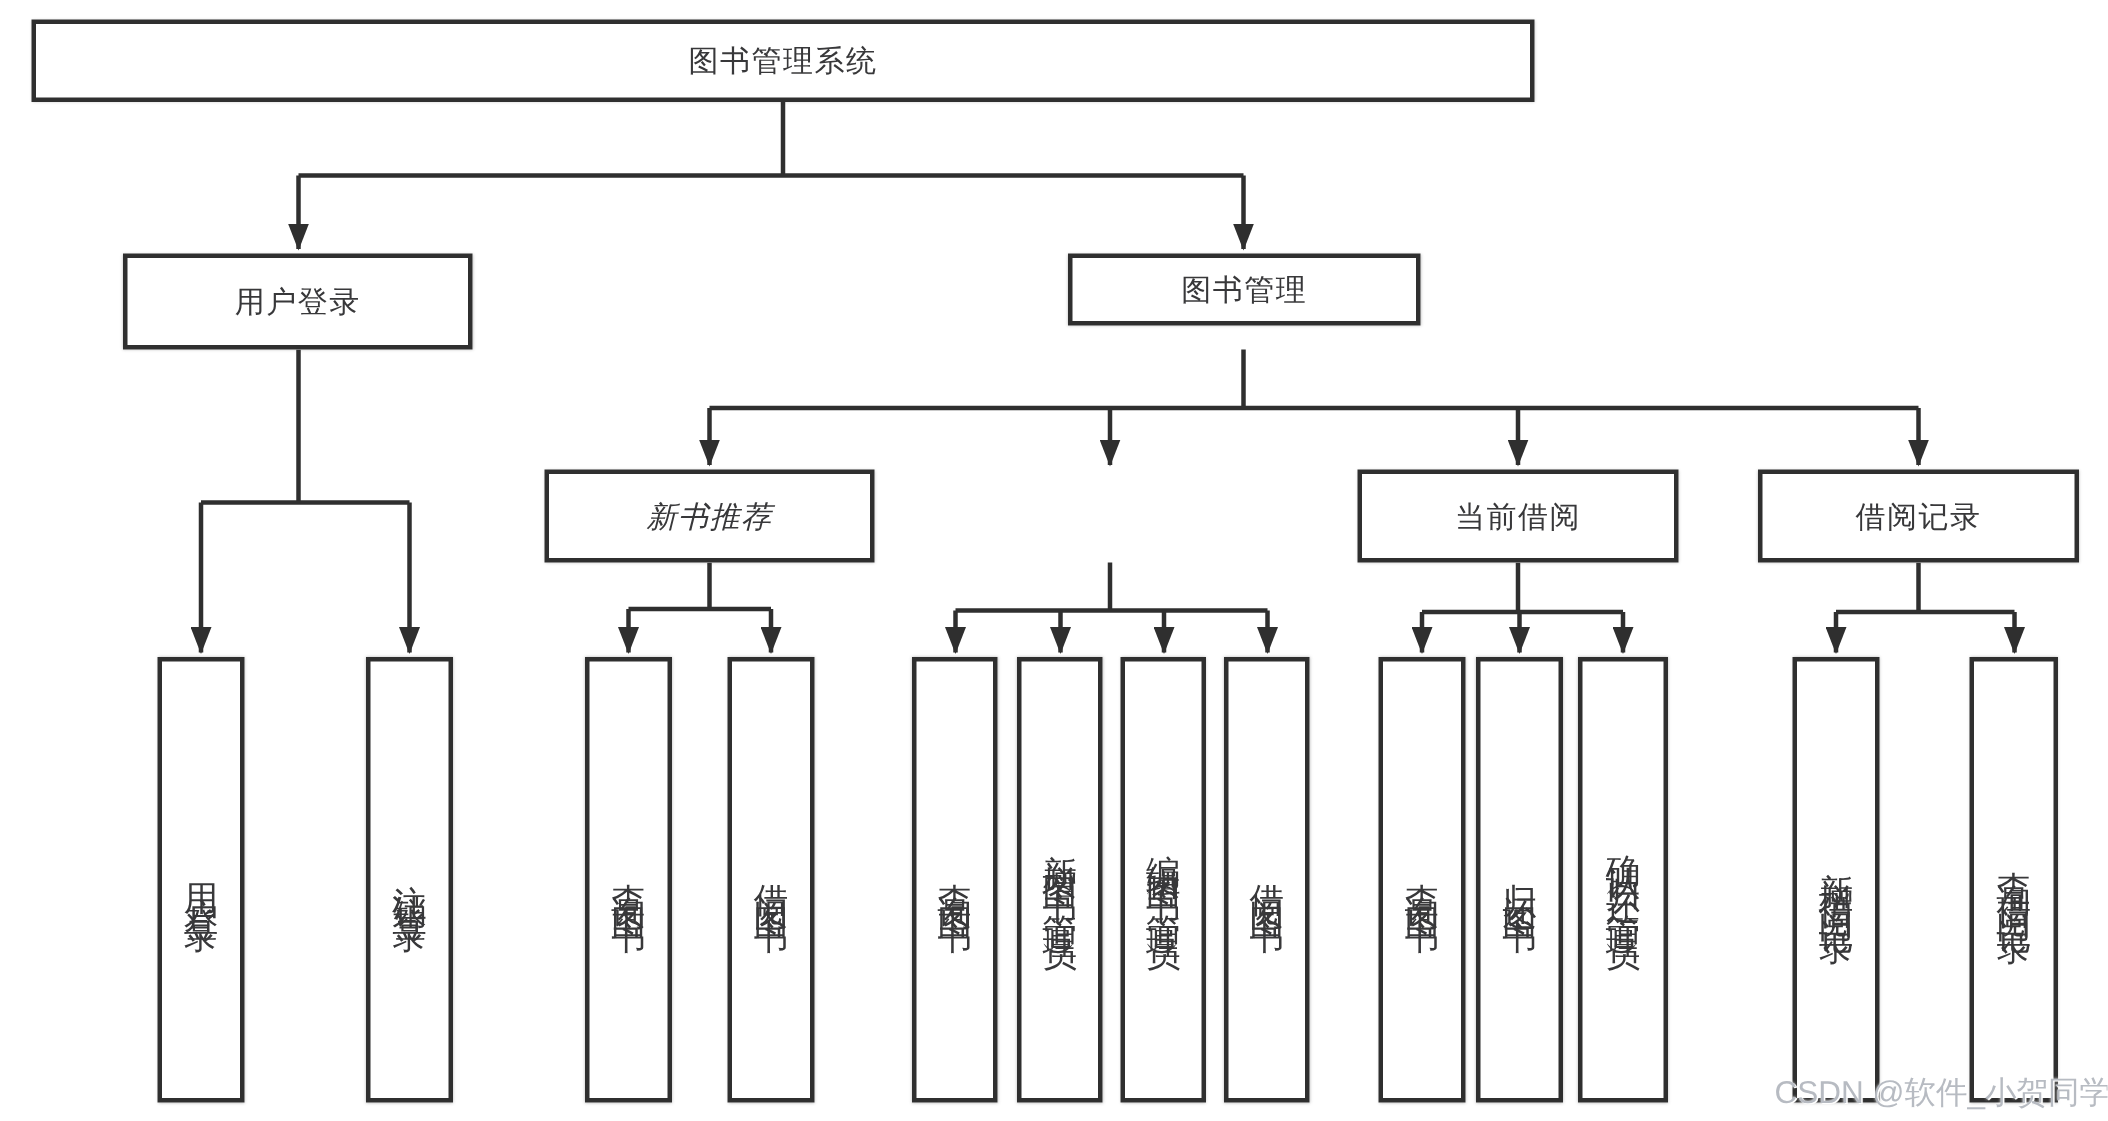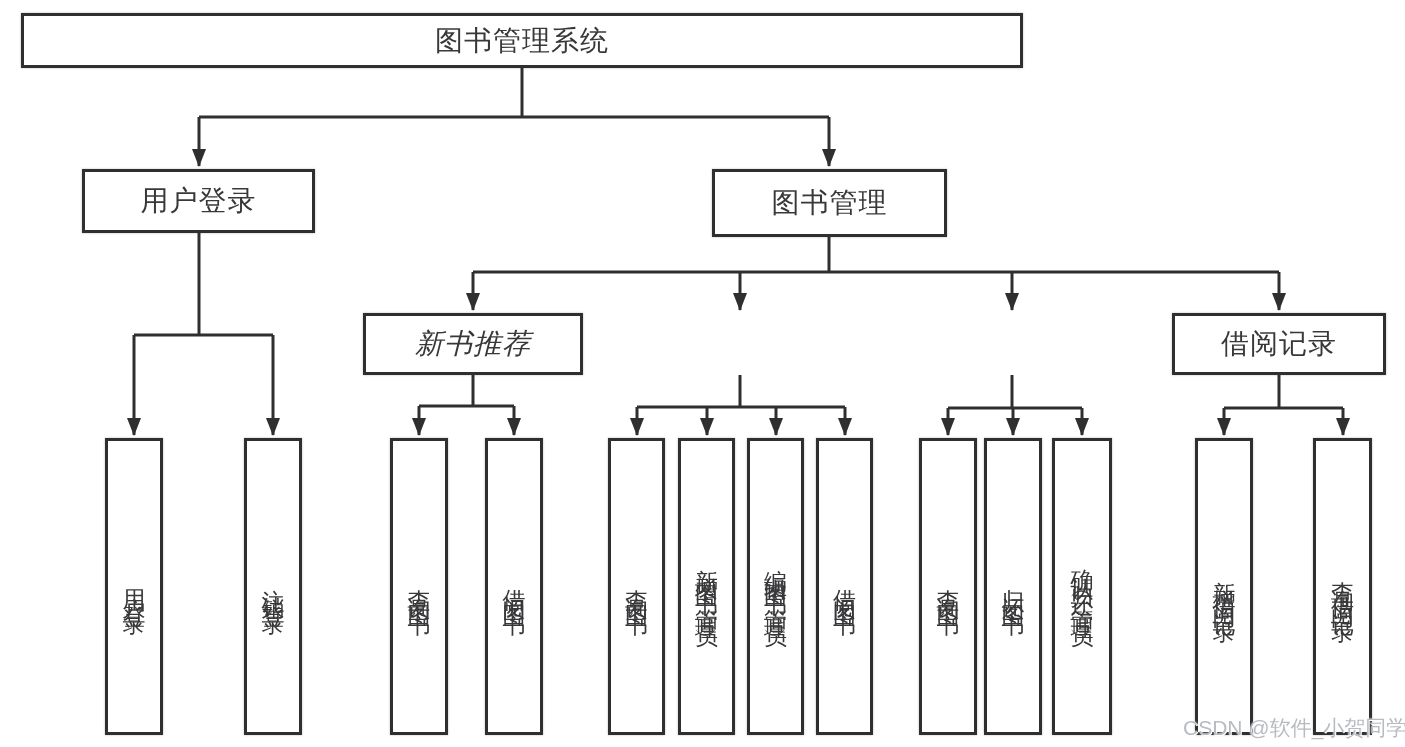--- a/index.html
+++ b/index.html
@@ -26,21 +26,21 @@
     background: #ffffff;
     border: 3px solid #2f2f2f;
     box-shadow: 0 0 2px rgba(60,60,60,.35);
     display: flex;
     align-items: center;
     justify-content: center;
     z-index: 2;
     color: #38383a;
   }
   .hlabel {
-    font-size: 28px;
+    font-size: 20px;
     letter-spacing: 1px;
     white-space: nowrap;
   }
   .leaf { top: 438px; height: 297px; }
   .vtext {
     writing-mode: vertical-rl;
     text-orientation: mixed;
     font-size: 23px;
     letter-spacing: 8px;
     line-height: 1;
@@ -117,26 +117,29 @@
     </g>
   </svg>
 
   <div class="box" style="left:21px; top:13px; width:1002px; height:55px;">
     <span class="hlabel">图书管理系统</span>
   </div>
 
   <div class="box" style="left:82px; top:169px; width:233px; height:64px;">
     <span class="hlabel">用户登录</span>
   </div>
-  <div class="box" style="left:712px; top:169px; width:235px; height:68px;align-items:center;">
+  <div class="box" style="left:712px; top:169px; width:235px; height:48px;align-items:center;">
     <span class="hlabel">图书管理</span>
   </div>
 
   <div class="box" style="left:363px; top:313px; width:220px; height:62px;font-style:italic;">
     <span class="hlabel">新书推荐</span>
+  </div>
+  <div class="box" style="left:905px; top:313px; width:214px; height:62px;">
+    <span class="hlabel">当前借阅</span>
   </div>
   <div class="box" style="left:1172px; top:313px; width:214px; height:62px;">
     <span class="hlabel">借阅记录</span>
   </div>
 
   <div class="box leaf" style="left:105px; width:58px;">
     <span class="vtext">用户登录</span>
   </div>
   <div class="box leaf" style="left:244px; width:58px;">
     <span class="vtext">注销登录</span>

